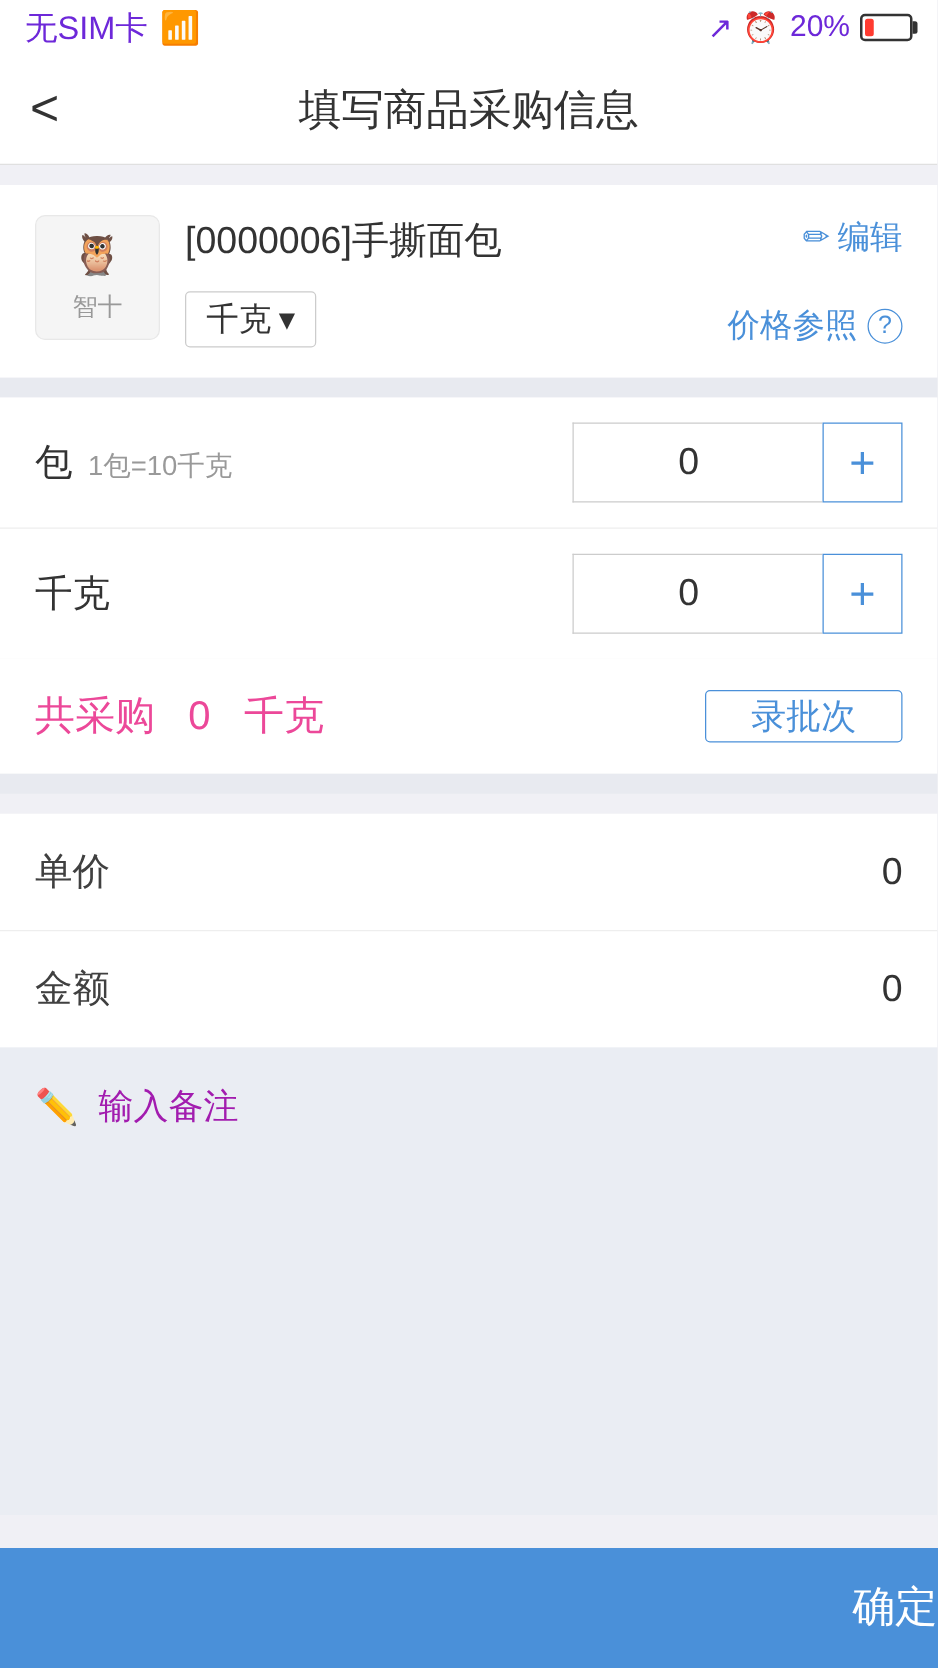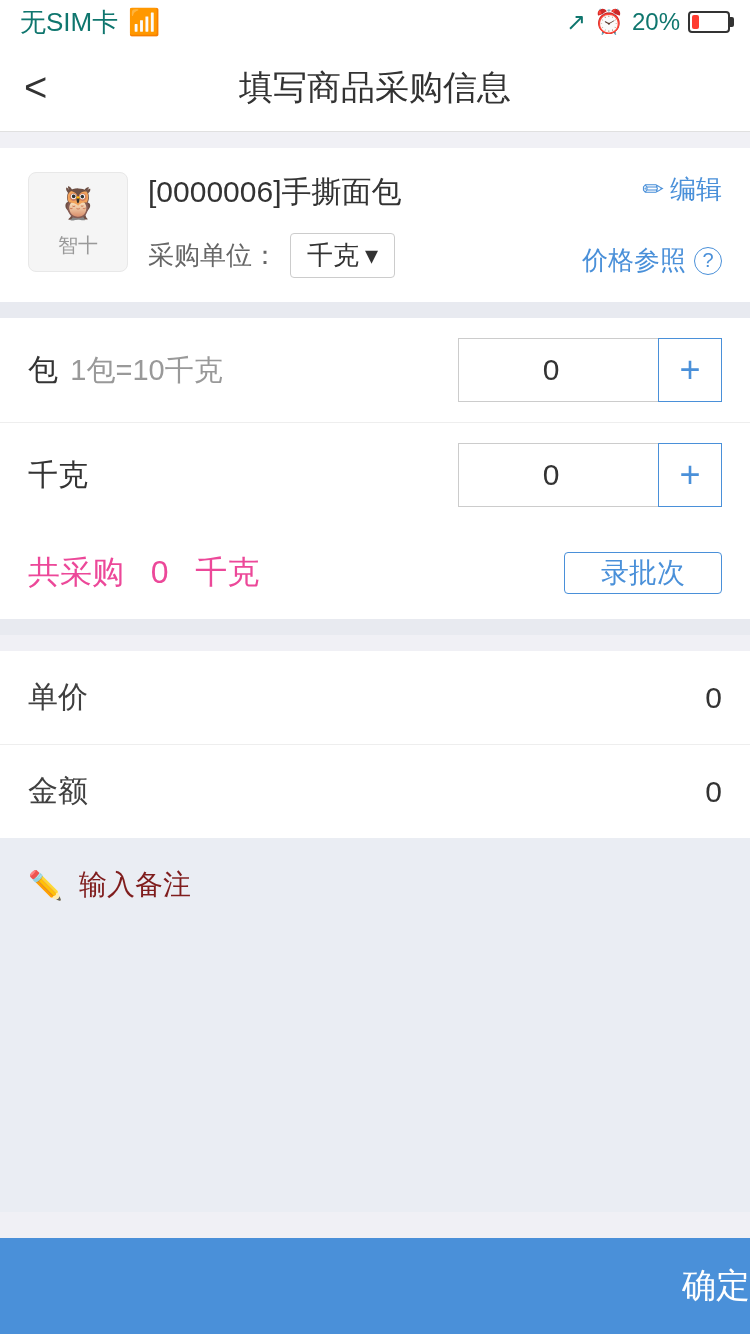--- a/index.html
+++ b/index.html
@@ -16,21 +16,21 @@
     
     .status-bar {
       width: 100%;
       height: 44px;
       background: #fff;
       display: flex;
       align-items: center;
       justify-content: space-between;
       padding: 0 20px;
       font-size: 26px;
-      color: #0f766e;
+      color: #6d28d9;
     }
     .status-bar-left { display: flex; align-items: center; gap: 10px; }
     .status-bar-center { font-size: 30px; font-weight: 500; }
     .status-bar-right { display: flex; align-items: center; gap: 8px; font-size: 24px; }
     .battery {
       width: 42px; height: 22px; border: 2px solid #333; border-radius: 4px; position: relative; display: inline-flex; align-items: center; padding: 2px;
     }
     .battery::after {
       content: ''; width: 4px; height: 10px; background: #333; position: absolute; right: -6px; border-radius: 0 2px 2px 0;
     }
@@ -155,21 +155,21 @@
       gap: 20px;
     }
     .input-row:last-child { border-bottom: none; }
     .input-label {
       font-size: 30px;
       color: #333;
       min-width: 120px;
       flex-shrink: 0;
     }
     .input-sub {
-      font-size: 29px;
+      font-size: 22px;
       color: #999;
       margin-left: 4px;
     }
     .input-spacer { flex: 1; }
     .qty-input-wrap {
       display: flex;
       align-items: center;
       gap: 0;
     }
     .qty-input {
@@ -253,21 +253,21 @@
       align-items: center;
       gap: 16px;
       min-height: 80px;
     }
     .remark-icon {
       font-size: 28px;
       color: #aaa;
     }
     .remark-placeholder {
       font-size: 28px;
-      color: #7f1d1d;
+      color: #a21caf;
     }
 
     
     .content-fill {
       flex: 1;
       background: #eaedf3;
       min-height: 280px;
     }
 
     
@@ -311,21 +311,20 @@
   <span class="nav-title">填写商品采购信息</span>
 </div>
 
 <div class="product-card">
   <div class="product-thumb">
     <div class="owl-logo">🦉<br><span style="font-size:20px;color:#999">智十</span></div>
   </div>
   <div class="product-info">
     <div class="product-name">[0000006]手撕面包</div>
     <div class="product-unit-row">
-      <span>采购单位：</span>
       <div class="unit-select">
         <span>千克</span>
         <span>▾</span>
       </div>
     </div>
   </div>
   <span class="edit-btn">
     <span>✏</span>
     <span>编辑</span>
   </span>

